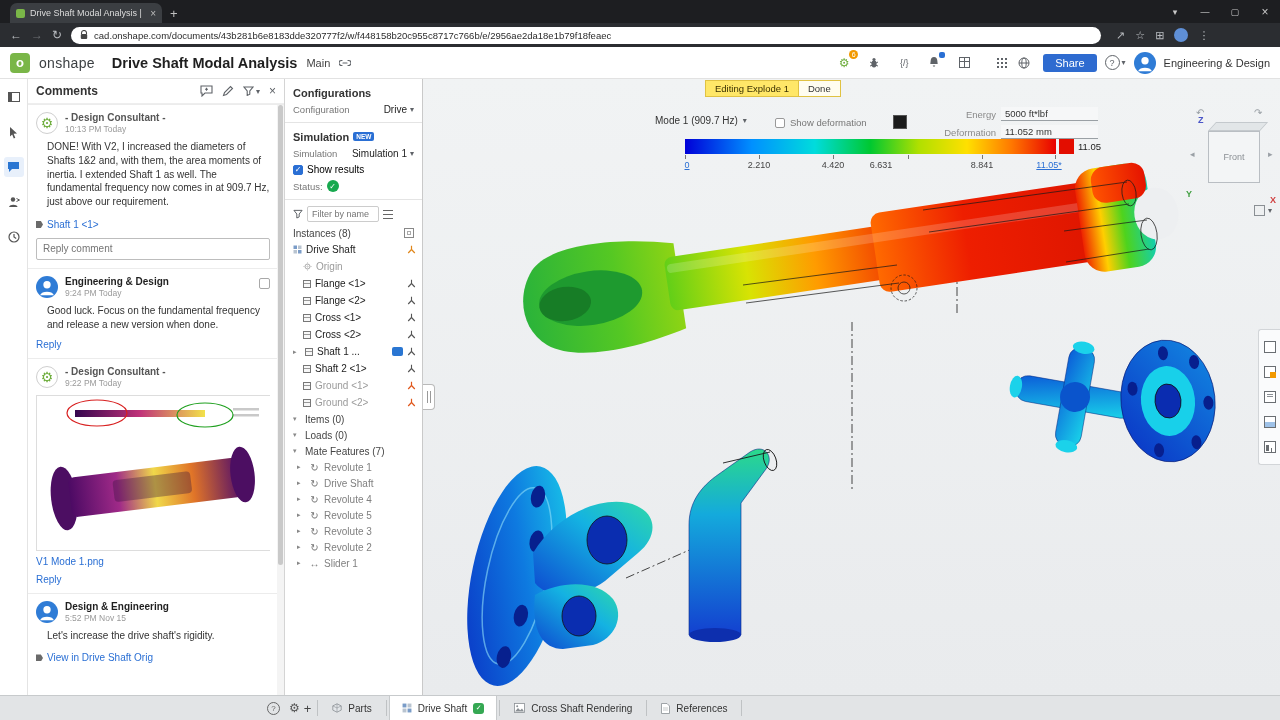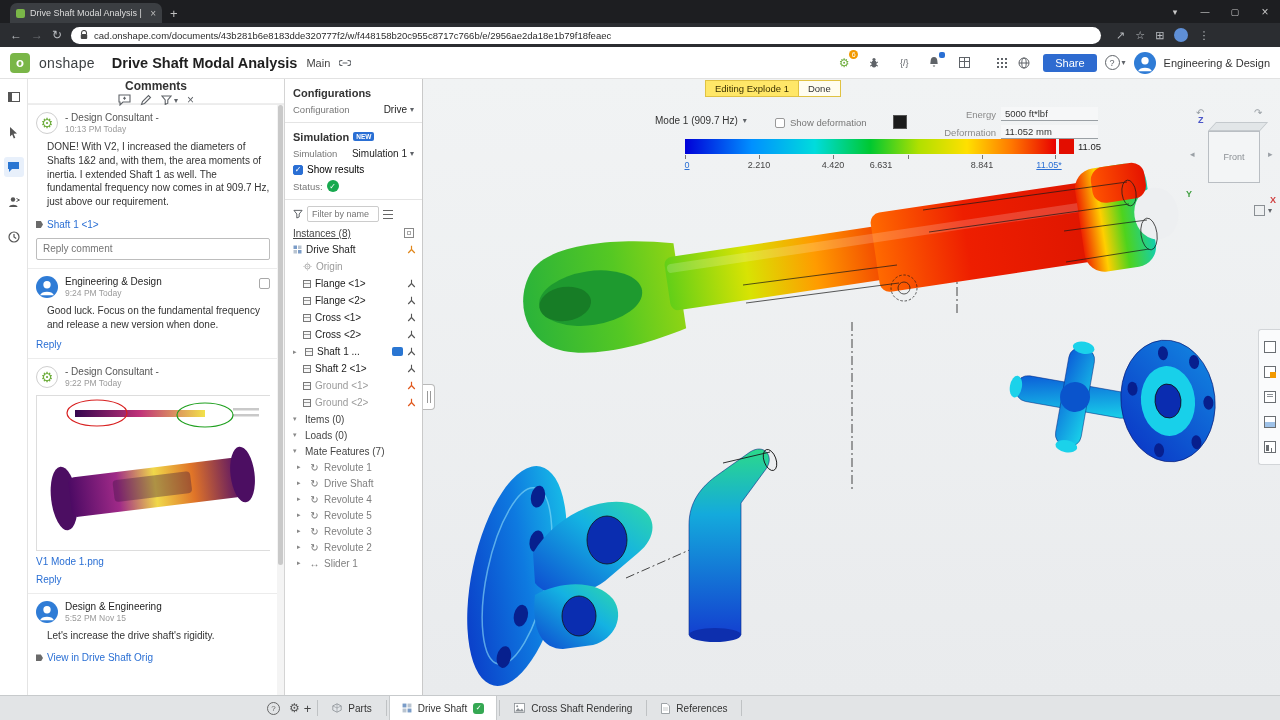--- a/index.html
+++ b/index.html
@@ -51,33 +51,33 @@
 
   
   .main { flex:1; display:flex; min-height:0; }
   .dock { width:28px; border-right:1px solid #e4e4e4; background:#fff; display:flex; flex-direction:column;
           align-items:center; padding-top:8px; gap:15px; flex:none; }
   .dock-btn { width:20px; height:20px; display:flex; align-items:center; justify-content:center; }
 
   
   .comments { width:257px; border-right:1px solid #d4d4d4; background:#fff; position:relative;
               overflow:hidden; flex:none; font-size:10px; }
-  .cm-head { height:25px; display:flex; align-items:center; padding:0 8px; border-bottom:1px solid #eee;flex-direction:column; }
+  .cm-head { height:25px; display:flex; align-items:center; padding:0 8px; border-bottom:1px solid #eee; }
   .cm-title { font-size:12px; font-weight:bold; color:#333; flex:1; }
   .cm-head-icons { display:flex; align-items:center; gap:9px; color:#5f6368; }
   .cm-scroll { position:absolute; right:0; top:26px; bottom:0; width:7px; background:#f4f4f4; }
   .cm-thumb { position:absolute; right:1px; top:0; width:5px; height:78%; background:#c9c9c9; border-radius:3px; }
   .comment { padding:7px 14px 8px 8px; border-top:1px solid #ececec; }
   .comment:first-of-type { border-top:none; }
   .cmt-head { display:flex; align-items:flex-start; gap:7px; }
   .avatar { width:22px; height:22px; border-radius:50%; flex:none; display:flex; align-items:center;
             justify-content:center; }
   .avatar.consultant { border:1px solid #cfcfcf; color:#6fae3e; font-size:14px; background:#fff; }
   .cmt-who { flex:1; min-width:0; }
-  .cmt-name { font-size:10px; color:#555; font-weight:normal; }
+  .cmt-name { font-size:10px; color:#555; font-weight:bold; }
   .cmt-name.dark { color:#1f1f1f; }
   .cmt-time { font-size:8.5px; color:#9a9a9a; margin-top:1px; }
   .cmt-check { width:11px; height:11px; border:1px solid #a8a8a8; border-radius:2px; flex:none; margin-top:2px; }
   .cmt-body { margin-top:6px; color:#333; font-size:10px; line-height:1.38;margin-left:11px; }
   .cmt-tag { margin-top:10px; display:flex; align-items:center; gap:4px; color:#2a6fd4; }
   .tag-shape { width:7px; height:7px; background:#6a6a6a; clip-path:polygon(0 0,70% 0,100% 50%,70% 100%,0 100%); }
   .reply-input { margin-top:8px; width:100%; height:22px; border:1px solid #bdbdbd; border-radius:2px;
                  font-size:10px; padding:0 6px; color:#333; font-family:inherit; }
   .reply-link { margin-top:7px; color:#2a6fd4; font-size:10px; }
   .thumb { margin-top:7px; border:1px solid #ddd; width:234px; height:156px; background:#fff; }
@@ -181,21 +181,21 @@
              display:flex; align-items:center; justify-content:center; }
   .bb-gear { font-size:12px; color:#555; }
   .bb-plus { font-size:13px; color:#444; margin:0 4px; }
   .bb-sep { width:1px; height:16px; background:#bfc2c4; margin:0 2px; }
   .btab2 { height:100%; display:flex; align-items:center; gap:6px; padding:0 12px; white-space:nowrap; }
   .btab2.active { background:#fff; border-left:1px solid #c7cacc; border-right:1px solid #c7cacc; }
   .sim-badge { width:11px; height:11px; border-radius:3px; background:#35a853; color:#fff; font-size:7px;
                display:flex; align-items:center; justify-content:center; }
 
   .ic-svg { display:inline-flex; align-items:center; justify-content:center; }
-  .fl1 { flex:1;text-decoration:underline; }
+  .fl1 { flex:1; }
 </style>
 </head>
 <body>
 
 <div class="screen">
 
   <div class="tabstrip">
     <div class="btab">
       <span class="favicon"></span>
       <span class="btab-title">Drive Shaft Modal Analysis | Dri...</span>

